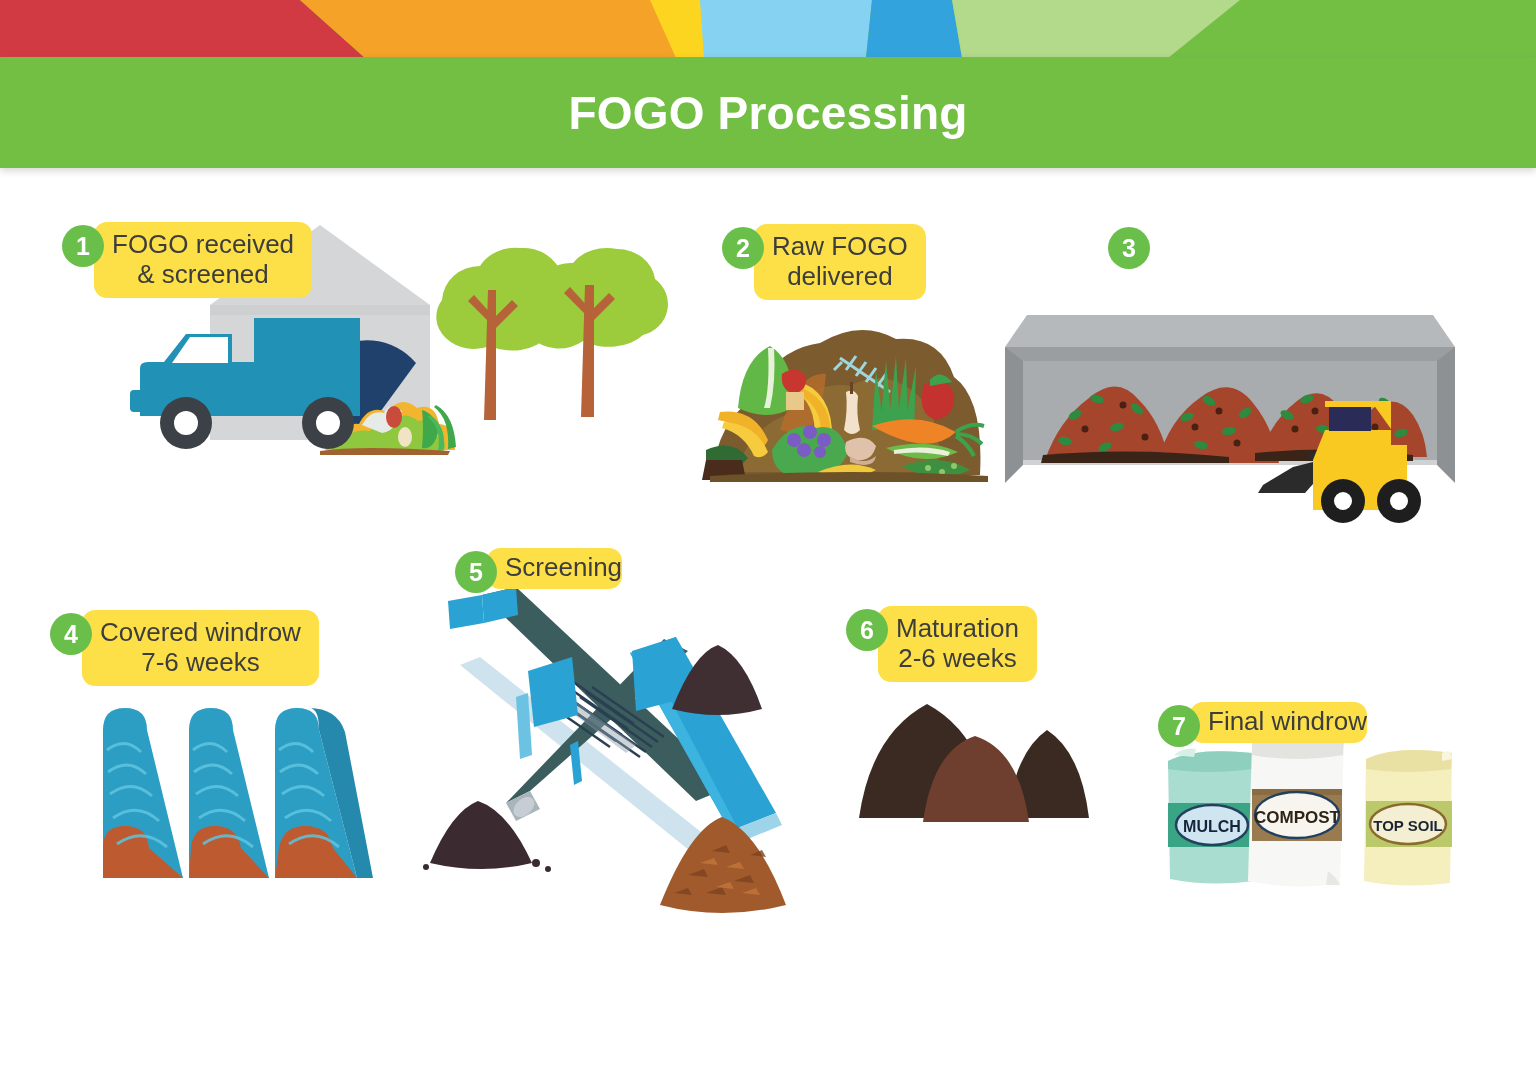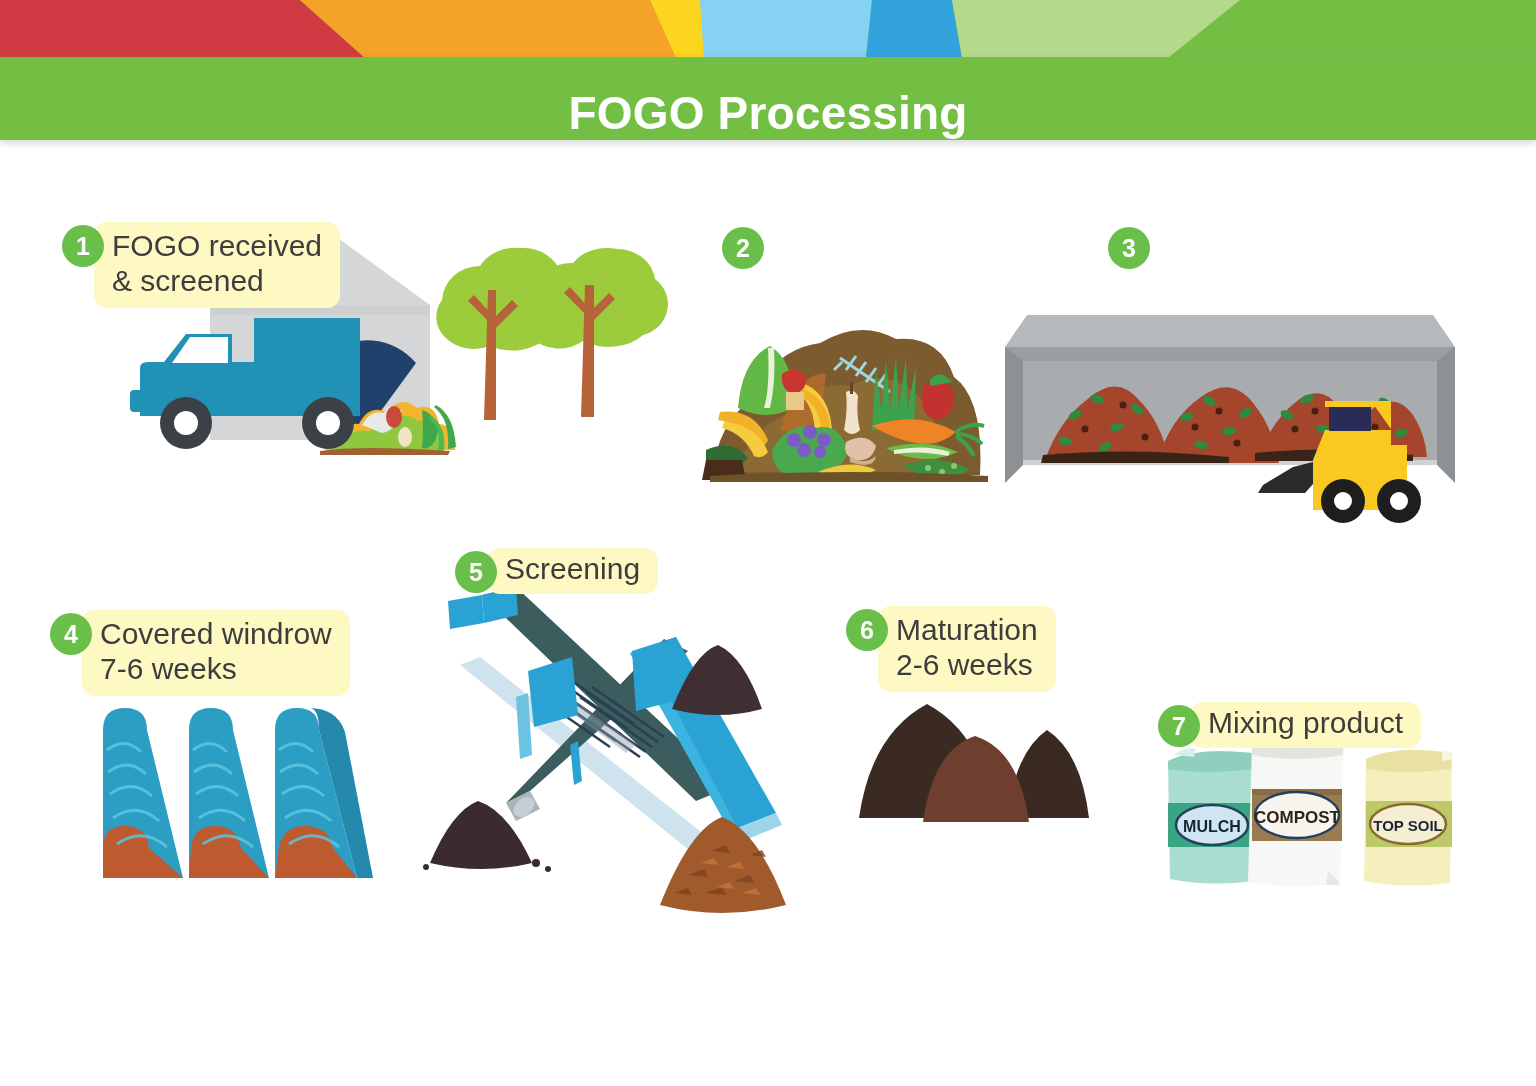--- a/index.html
+++ b/index.html
@@ -8,46 +8,46 @@
     background: #ffffff;
     font-family: "Liberation Sans", sans-serif;
     overflow: hidden;
   }
   #page { position: relative; width: 1536px; height: 1086px; background: #fff; }
 
   
   .top-stripe { position: absolute; left: 0; top: 0; width: 1536px; height: 58px; overflow: hidden; }
   .top-stripe svg { display: block; }
   .header-band {
-    position: absolute; left: 0; top: 57px; width: 1536px; height: 83px;
+    position: absolute; left: 0; top: 57px; width: 1536px; height: 111px;
     background: #72bf44;
     box-shadow: 0 3px 7px rgba(120,120,120,0.30);
   }
   .header-title {
     position: absolute; left: 0; top: 0; width: 1536px; height: 111px;
     display: flex; align-items: center; justify-content: center;
     color: #ffffff; font-size: 46px; font-weight: bold; letter-spacing: 0.2px;
   }
 
   
   .step { position: absolute; display: flex; align-items: flex-start; }
   .badge {
     width: 42px; height: 42px; border-radius: 50%;
     background: #6abf4b;
     color: #ffffff; font-size: 25px; font-weight: bold;
     display: flex; align-items: center; justify-content: center;
     flex: 0 0 42px; margin-top: 3px; z-index: 3; position: relative;
   }
   .chip {
-    background: #fef9c3; border-radius: 13px;
+    background: #fde047; border-radius: 13px;
     padding: 7px 18px 9px 18px; margin-left: -10px;
-    color: #3d3d3d; font-size: 30px; line-height: 1.16;
-    white-space: pre-line; z-index: 2;
+    color: #3d3d3d; font-size: 26px; line-height: 1.16;
+    white-space: pre-line; z-index: 2; text-align: center;
   }
-  .chip.one-line { padding: 4px 18px 7px 18px; }
+  .chip.one-line { padding: 4px 0 7px 18px; }
 
   
   .art { position: absolute; }
   .art svg { display: block; overflow: visible; }
 </style>
 </head>
 <body>
 
 <div id="page">
 
@@ -415,20 +415,22 @@
   </div>
 
   <div class="step" style="left:62px;  top:222px;">
     <div class="badge">1</div>
     <div class="chip">FOGO received
 &amp; screened</div>
   </div>
 
   <div class="step" style="left:722px; top:224px;">
     <div class="badge">2</div>
+    <div class="chip">Raw FOGO
+delivered</div>
   </div>
 
   <div class="step" style="left:1108px; top:224px;">
     <div class="badge">3</div>
   </div>
 
   <div class="step" style="left:50px;  top:610px;">
     <div class="badge">4</div>
     <div class="chip">Covered windrow
 7-6 weeks</div>
@@ -440,16 +442,16 @@
   </div>
 
   <div class="step" style="left:846px; top:606px;">
     <div class="badge">6</div>
     <div class="chip">Maturation
 2-6 weeks</div>
   </div>
 
   <div class="step" style="left:1158px; top:702px;">
     <div class="badge">7</div>
-    <div class="chip one-line">Mixing product</div>
+    <div class="chip one-line">Final windrow</div>
   </div>
 
 </div>
 
 </body></html>

